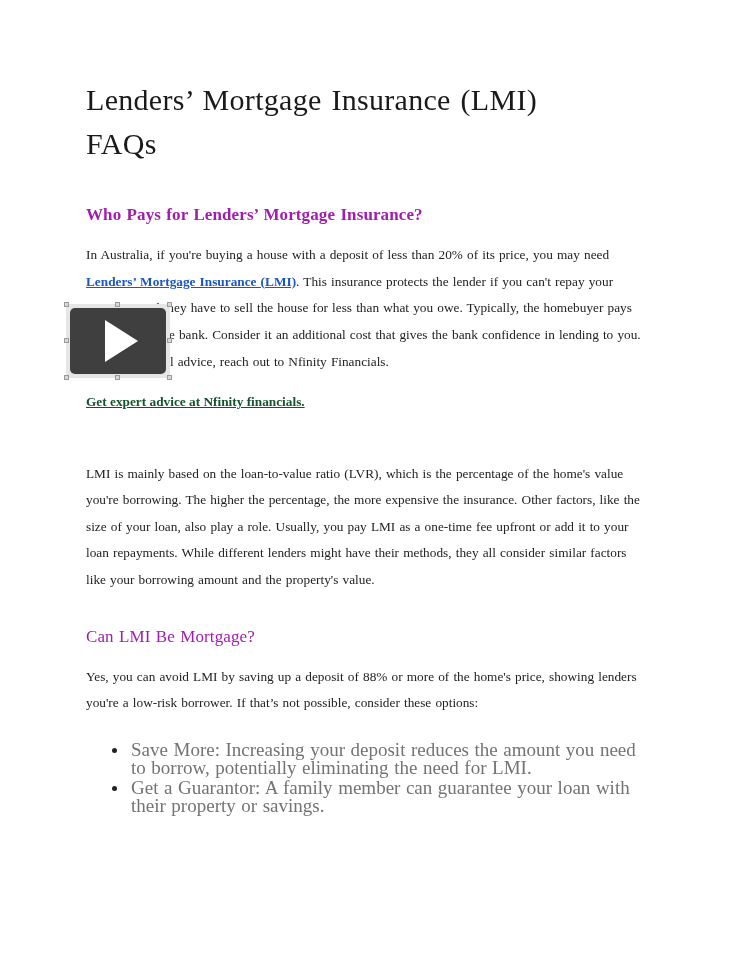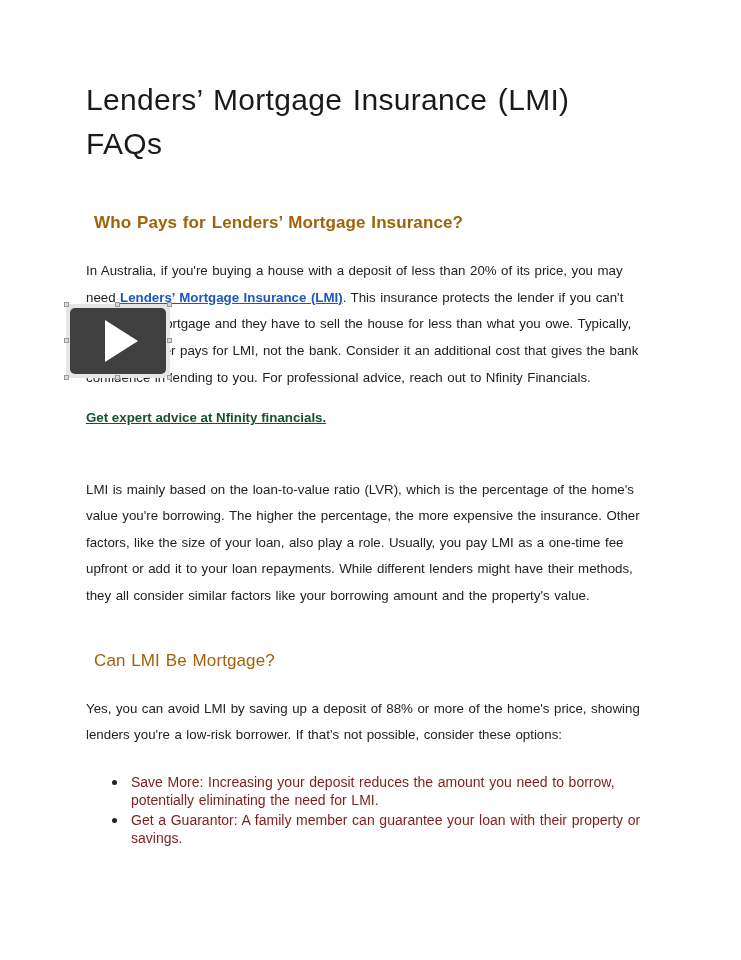--- a/index.html
+++ b/index.html
@@ -15,20 +15,21 @@
     color: #202020;
     overflow: hidden;
   }
 
   .page {
     position: absolute;
     left: 0; top: 0;
     width: 741px;
     height: 736px;
     background: #ffffff;
+    font-family: Liberation Serif, serif;
   }
 
   .content {
     position: absolute;
     left: 86px;
     top: 78px;
     width: 560px;
   }
 
   
@@ -40,22 +41,22 @@
     color: #1a1a1a;
     margin: 0;
     padding: 0;
     word-spacing: 2px;
   }
 
   
   .section-heading {
     font-size: 17px;
     line-height: 1.35;
-    color: #a16207;
-    margin: 8px;
+    color: #a21caf;
+    margin: 0;
     padding: 0;
     letter-spacing: 0.1px;
     word-spacing: 1px;
   }
   .section-heading.bold { font-weight: 700; }
   .section-heading.regular { font-weight: 400; }
 
   
   .body-text {
     font-size: 13.3px;
@@ -84,23 +85,23 @@
 
   
   .bullet-list {
     margin: 0;
     padding: 0;
     list-style: none;
   }
   .bullet-list li {
     position: relative;
     padding-left: 45px;
-    font-size: 14px;
+    font-size: 19px;
     line-height: 18.5px;
-    color: #7f1d1d;
+    color: #737373;
     margin-bottom: 1px;
     word-spacing: 0.8px;
   }
   .bullet-list li .dot {
     position: absolute;
     left: 26px;
     top: 7px;
     width: 5px;
     height: 5px;
     background: #222222;

